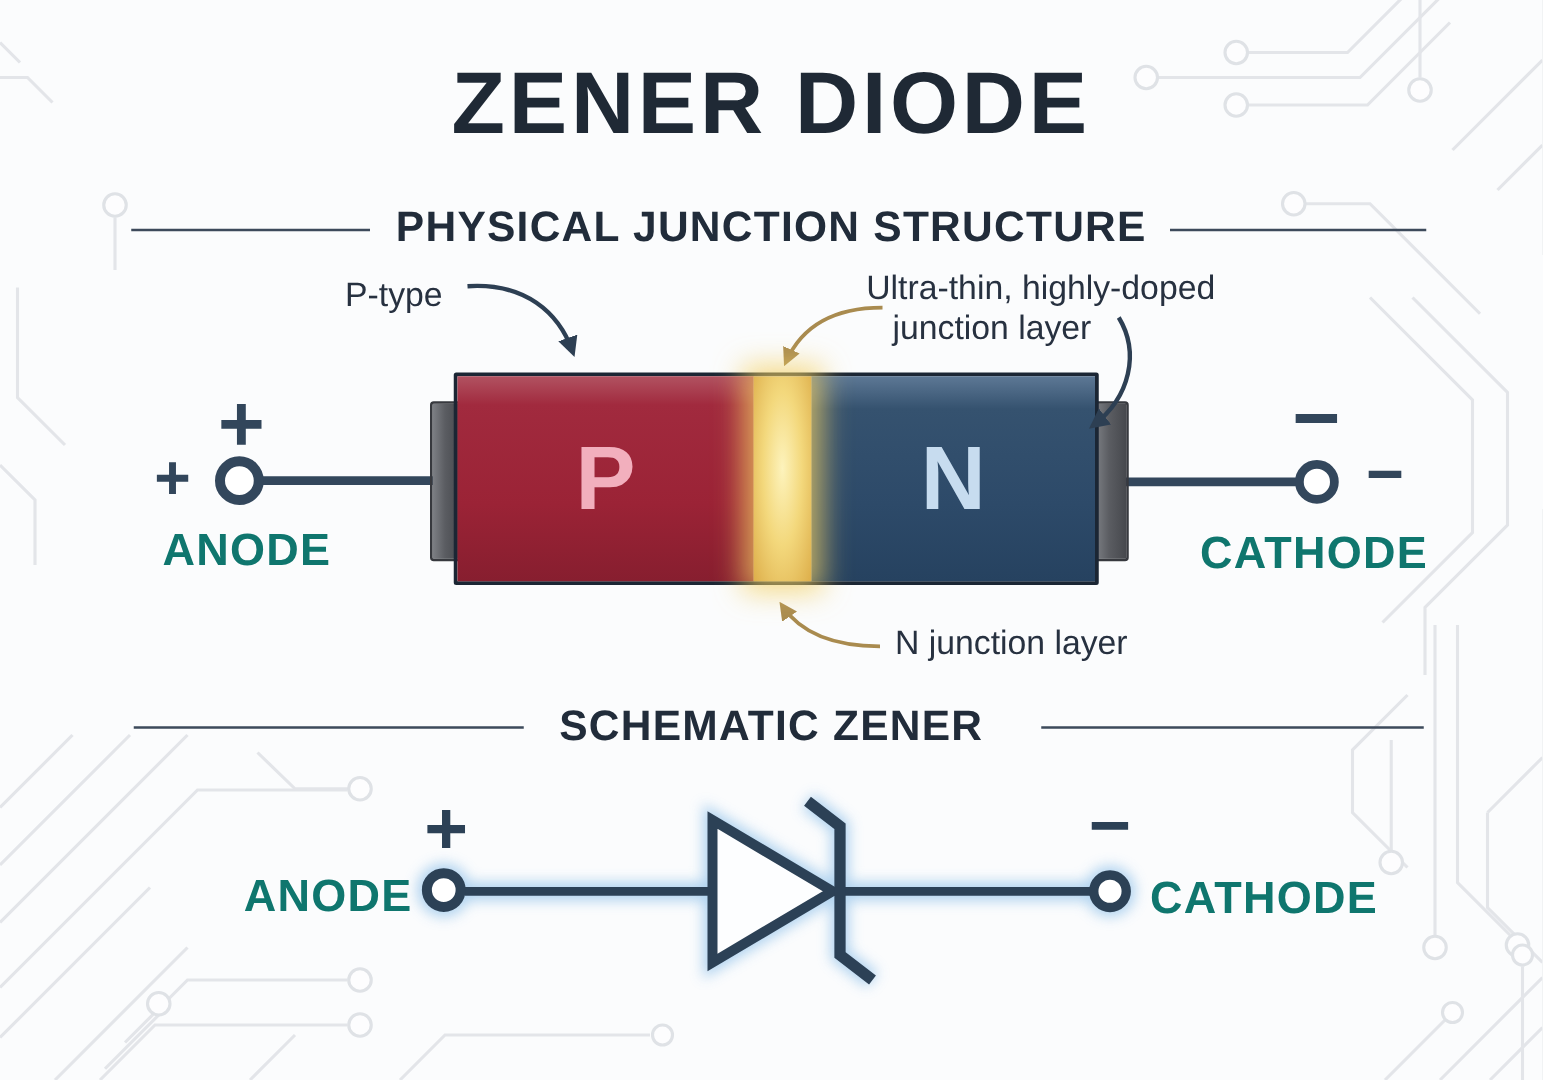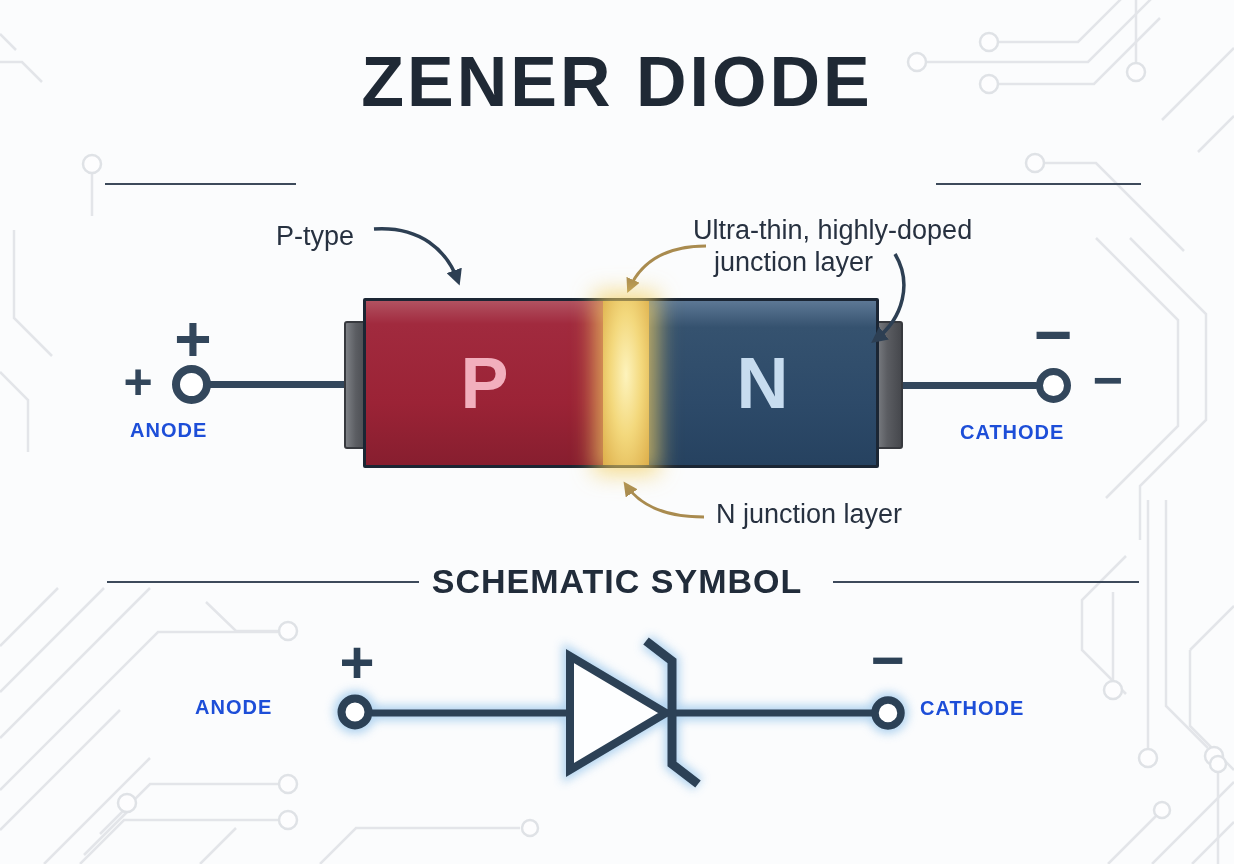--- a/index.html
+++ b/index.html
@@ -12,21 +12,21 @@
   .page-title{
     left:0;top:42px;width:1234px;text-align:center;
     font-size:70px;font-weight:600;letter-spacing:3px;color:#1f2935;
   }
   .sec-heading{
     left:0;width:1234px;text-align:center;
     font-size:34px;font-weight:700;letter-spacing:1px;color:#212c3a;
   }
   .rule{position:absolute;height:2px;background:#3d4a5b;}
   .anno{font-size:27px;font-weight:500;color:#273140;white-space:nowrap;}
-  .terminal-text{font-size:20px;font-weight:600;letter-spacing:1px;color:#1d4ed8;white-space:nowrap;}
+  .terminal-text{font-size:36px;font-weight:600;letter-spacing:1px;color:#0f766e;white-space:nowrap;}
   .sign{position:absolute;color:#32465b;font-weight:700;line-height:1;text-align:center;width:52px;}
   .wire{position:absolute;height:7px;background:#33475c;border-radius:2px;}
   .term-circle{
     position:absolute;border-radius:50%;background:#ffffff;box-sizing:border-box;
     border:8px solid #33475c;
   }
   .cap{
     position:absolute;width:26px;height:128px;border-radius:3px;
     background:linear-gradient(90deg,#7d8085 0%,#5b5d62 45%,#46484d 100%);
     border:2px solid #37393e;box-sizing:border-box;
@@ -116,24 +116,25 @@
       <circle cx="1113" cy="690" r="9"></circle>
       <circle cx="1148" cy="758" r="9"></circle>
       <circle cx="1214" cy="756" r="9"></circle>
       <circle cx="1162" cy="810" r="8"></circle>
       <circle cx="1218" cy="764" r="8"></circle>
     </g>
   </svg>
 
   <div class="abs page-title">ZENER DIODE</div>
 
+  <div class="abs sec-heading" style="top:163px;">PHYSICAL JUNCTION STRUCTURE</div>
   <div class="rule" style="left:105px;top:183px;width:191px;"></div>
   <div class="rule" style="left:936px;top:183px;width:205px;"></div>
 
-  <div class="abs sec-heading" style="top:562px;">SCHEMATIC SYMBOL</div>
+  <div class="abs sec-heading" style="top:562px;">SCHEMATIC ZENER</div>
   <div class="rule" style="left:107px;top:581px;width:312px;"></div>
   <div class="rule" style="left:833px;top:581px;width:306px;"></div>
 
   <div class="wire" style="left:206px;top:381px;width:142px;"></div>
   <div class="wire" style="left:899px;top:382px;width:139px;"></div>
 
   <div class="cap" style="left:344px;top:321px;"></div>
   <div class="cap" style="left:874px;top:321px;width:29px;"></div>
 
   <div class="diode-body">

